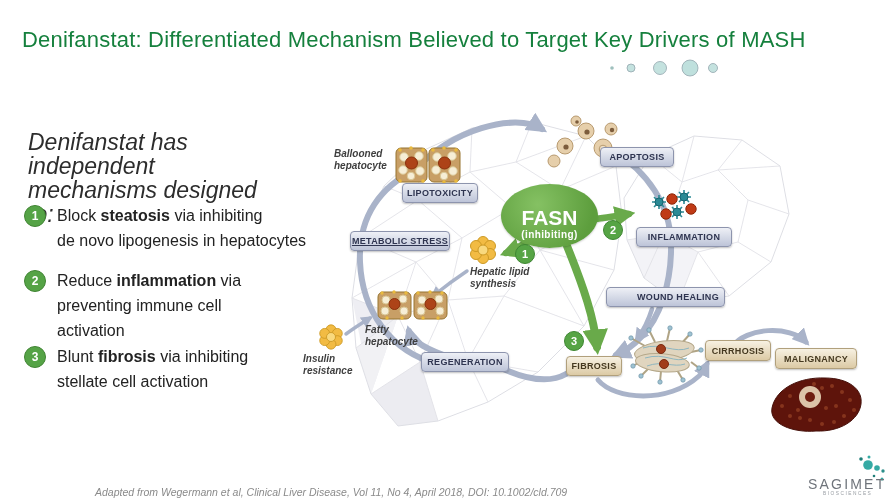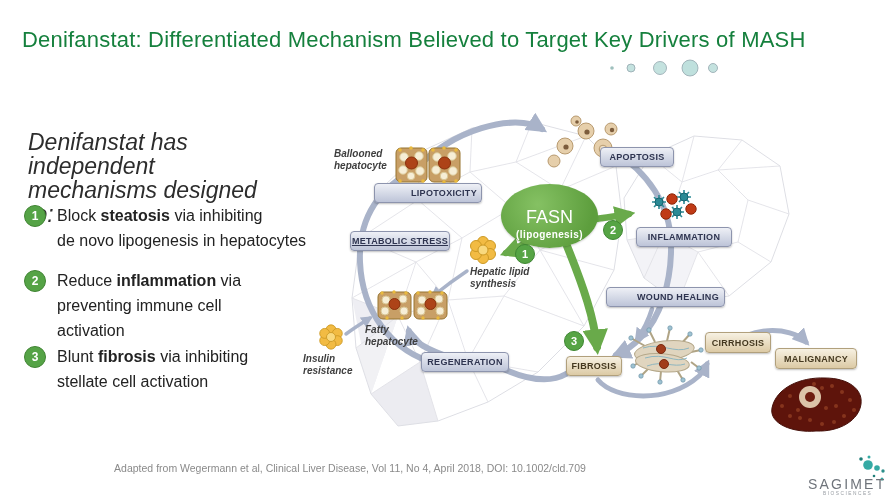--- a/index.html
+++ b/index.html
@@ -29,30 +29,30 @@
         box-shadow:0 1px 2px rgba(0,0,0,.25);white-space:nowrap;}
   .dbox.tan{background:linear-gradient(#f7f1e2,#dccaa5);border-color:#b1a07c;color:#44381f;}
 
   .diag-label{position:absolute;z-index:3;font-size:10px;line-height:12px;font-style:italic;
               font-weight:bold;color:#3f3f3f;text-align:left;white-space:pre-line;}
 
   .fasn{position:absolute;left:501px;top:184px;width:97px;height:64px;z-index:4;border-radius:50%;
         background:radial-gradient(circle at 38% 32%,#85c163,#5d9e3d 75%);
         display:flex;flex-direction:column;align-items:center;justify-content:center;
         box-shadow:0 1px 2px rgba(0,0,0,.2);}
-  .fasn-title{font-size:18px;font-weight:normal;color:#fff;line-height:21px;margin-top:16px;}
+  .fasn-title{font-size:21px;font-weight:bold;color:#fff;line-height:21px;margin-top:16px;}
   .fasn-sub{font-size:10px;font-weight:bold;color:#fff;line-height:13px;letter-spacing:.4px;}
 
   .step{position:absolute;z-index:5;width:18px;height:18px;border-radius:50%;background:#56a445;
         border:1px solid #3f8733;color:#fff;font-size:11px;font-weight:bold;
         display:flex;align-items:center;justify-content:center;transform:translate(-50%,-50%);}
 
   
-  .footer{position:absolute;left:95px;top:462px;width:510px;text-align:center;font-size:10.5px;
-          color:#8a8a8a;}
+  .footer{position:absolute;left:95px;top:486px;width:510px;text-align:left;font-size:10.5px;
+          font-style:italic;color:#8a8a8a;}
   .logo{position:absolute;left:806px;top:456px;width:86px;height:44px;}
   .logo-name{position:absolute;left:2px;top:20px;font-size:14px;letter-spacing:2.2px;color:#6f747b;}
   .logo-sub{position:absolute;left:17px;top:35px;font-size:4.8px;letter-spacing:1.5px;color:#989da3;}
   .logo-dots{position:absolute;left:50px;top:-2px;}
 
   svg.underlay{position:absolute;left:0;top:0;z-index:1;}
 </style>
 </head>
 <body>
 
@@ -313,42 +313,42 @@
     <div class="mech-text"><span>Reduce </span><b>inflammation</b><span> via
 preventing immune cell
 activation</span></div>
   </div>
   <div class="mech-item i3">
     <div class="numcircle">3</div>
     <div class="mech-text"><span>Blunt </span><b>fibrosis</b><span> via inhibiting
 stellate cell activation</span></div>
   </div>
 
-  <div class="dbox" style="left:374px;top:183px;width:74px;padding-left:32px;">LIPOTOXICITY</div>
+  <div class="dbox" style="left:402px;top:183px;width:74px;">LIPOTOXICITY</div>
   <div class="dbox" style="left:350px;top:231px;width:98px;text-decoration:underline;">METABOLIC STRESS</div>
   <div class="dbox" style="left:600px;top:147px;width:72px;">APOPTOSIS</div>
   <div class="dbox" style="left:636px;top:227px;width:94px;">INFLAMMATION</div>
   <div class="dbox" style="left:606px;top:287px;width:92px;padding-left:25px;">WOUND HEALING</div>
   <div class="dbox" style="left:421px;top:352px;width:86px;">REGENERATION</div>
   <div class="dbox tan" style="left:566px;top:356px;width:54px;">FIBROSIS</div>
-  <div class="dbox tan" style="left:705px;top:332px;width:64px;height:19px;text-align:right;">CIRRHOSIS</div>
+  <div class="dbox tan" style="left:705px;top:340px;width:64px;height:19px;text-align:right;">CIRRHOSIS</div>
   <div class="dbox tan" style="left:775px;top:348px;width:80px;height:19px;">MALIGNANCY</div>
 
   <div class="diag-label" style="left:334px;top:148px;width:60px;">Ballooned
 hepatocyte</div>
   <div class="diag-label" style="left:365px;top:324px;width:62px;">Fatty
 hepatocyte</div>
   <div class="diag-label" style="left:303px;top:353px;width:56px;">Insulin
 resistance</div>
   <div class="diag-label" style="left:470px;top:266px;width:74px;">Hepatic lipid
 synthesis</div>
 
   <div class="fasn">
     <div class="fasn-title">FASN</div>
-    <div class="fasn-sub">(lipogenesis)</div>
+    <div class="fasn-sub">(inhibiting)</div>
   </div>
 
   <div class="step" style="left:525px;top:254px;">1</div>
   <div class="step" style="left:613px;top:230px;">2</div>
   <div class="step" style="left:574px;top:341px;">3</div>
 
   <div class="footer">Adapted from Wegermann et al, Clinical Liver Disease, Vol 11, No 4, April 2018, DOI: 10.1002/cld.709</div>
 
   <div class="logo">
     <svg class="logo-dots" width="40" height="30">

